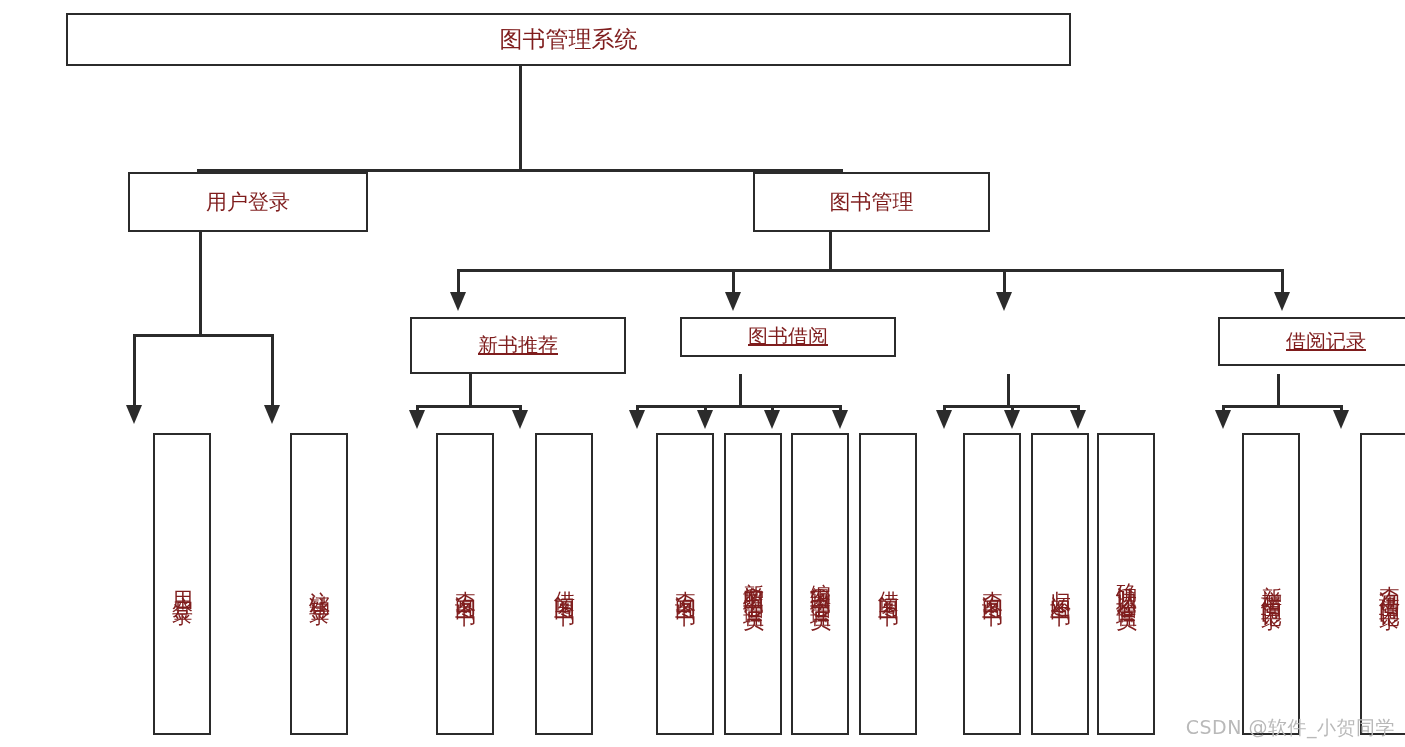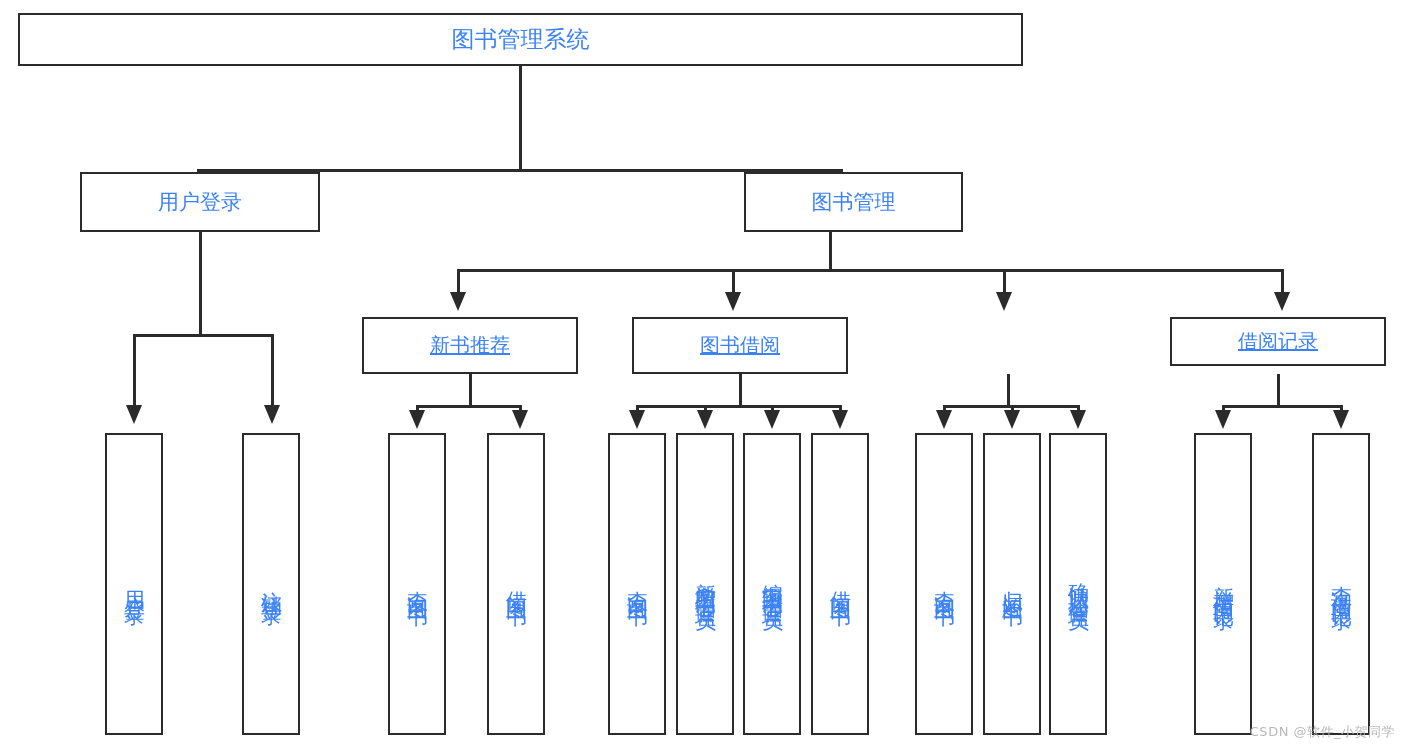--- a/index.html
+++ b/index.html
@@ -9,23 +9,24 @@
 
   
   .node{
     position:absolute;
     box-sizing:border-box;
     border:2.5px solid #2b2b2b;
     background:#ffffff;
     display:flex;
     align-items:center;
     justify-content:center;
-    color:#3b82f6;
+    color:#7f1d1d;
     line-height:1.18;
     text-align:center;
+    margin-left:48px;
   }
   .node.root{font-size:23px;}
   .node.lvl1{font-size:21px;}
   .node.lvl2{font-size:20px;text-decoration:underline;}
 
   
   .node.leaf{
     font-size:21px;
     align-items:center;
     justify-content:center;
@@ -51,21 +52,21 @@
     border-left:8.5px solid transparent;
     border-right:8.5px solid transparent;
     border-top:19px solid #2b2b2b;
   }
 
   
   #watermark{
     position:absolute;
     right:10px;
     bottom:6px;
-    font-size:13px;
+    font-size:19px;
     color:#b9b9b9;
     white-space:nowrap;
     letter-spacing:0.5px;
   }
 </style>
 </head>
 <body>
 
 <div id="stage">
 
@@ -80,21 +81,21 @@
   <div class="ln v" style="left:197px;top:169px;height:38px;"></div>
   <div class="arrow" style="left:190px;top:199px;"></div>
 
   <div class="ln v" style="left:840px;top:169px;height:38px;"></div>
   <div class="arrow" style="left:833px;top:199px;"></div>
 
   <div class="node lvl1" style="left:80px;top:172px;width:240px;height:60px;">
     <span>用户登录</span>
   </div>
 
-  <div class="node lvl1" style="left:744px;top:172px;width:219px;height:60px;">
+  <div class="node lvl1" style="left:705px;top:172px;width:237px;height:60px;">
     <span>图书管理</span>
   </div>
 
   <div class="ln v" style="left:199px;top:232px;height:104px;"></div>
   <div class="ln h" style="left:133px;top:334px;width:140px;"></div>
   <div class="ln v" style="left:133px;top:334px;height:78px;"></div>
   <div class="arrow" style="left:126px;top:405px;"></div>
   <div class="ln v" style="left:271px;top:334px;height:78px;"></div>
   <div class="arrow" style="left:264px;top:405px;"></div>
 
@@ -109,21 +110,21 @@
 
   <div class="ln v" style="left:1003px;top:269px;height:30px;"></div>
   <div class="arrow" style="left:996px;top:292px;"></div>
 
   <div class="ln v" style="left:1281px;top:269px;height:30px;"></div>
   <div class="arrow" style="left:1274px;top:292px;"></div>
 
   <div class="node lvl2" style="left:362px;top:317px;width:216px;height:57px;">
     <span>新书推荐</span>
   </div>
-  <div class="node lvl2" style="left:632px;top:317px;width:216px;height:57px;">
+  <div class="node lvl2" style="left:632px;top:317px;width:216px;height:40px;">
     <span>图书借阅</span>
   </div>
   <div class="node lvl2" style="left:1170px;top:317px;width:216px;height:49px;">
     <span>借阅记录</span>
   </div>
 
   <div class="ln v" style="left:469px;top:374px;height:33px;"></div>
   <div class="ln h" style="left:416px;top:405px;width:105px;"></div>
   <div class="ln v" style="left:416px;top:405px;height:12px;"></div>
   <div class="arrow" style="left:409px;top:410px;"></div>

